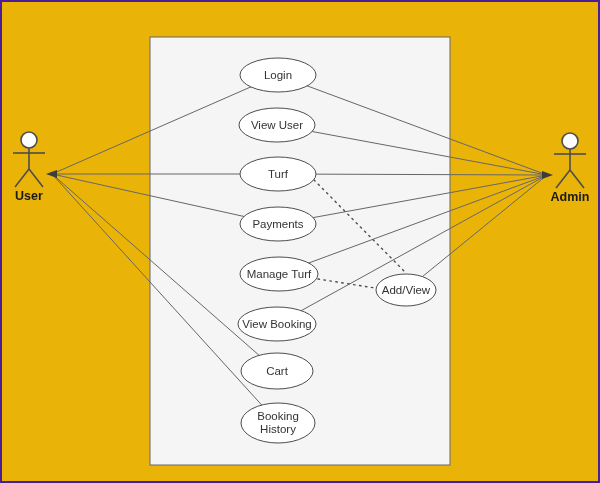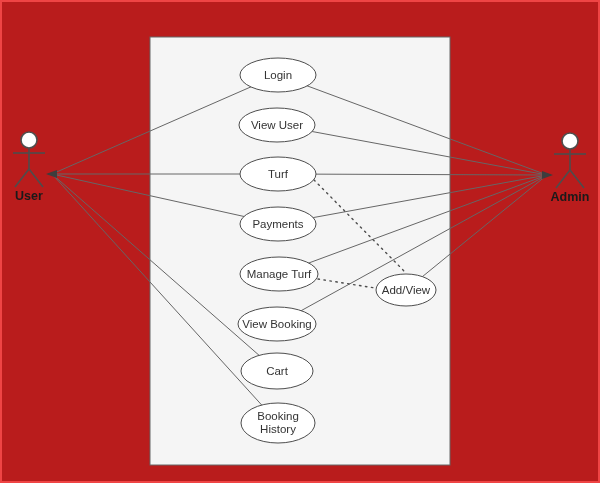--- a/index.html
+++ b/index.html
@@ -5,22 +5,22 @@
   html, body {
     margin: 0;
     padding: 0;
     background: #ffffff;
     font-family: "Liberation Sans", sans-serif;
   }
   .canvas-wrap {
     width: 600px;
     height: 483px;
     box-sizing: border-box;
-    border: 2px solid #ef4444;
-    background: #b91c1c;
+    border: 2px solid #4c1d95;
+    background: #eab308;
     position: relative;
     overflow: hidden;
   }
   svg { display: block; }
   .edge {
     stroke: #666666;
     stroke-width: 1;
     fill: none;
   }
   .edge-dotted {

